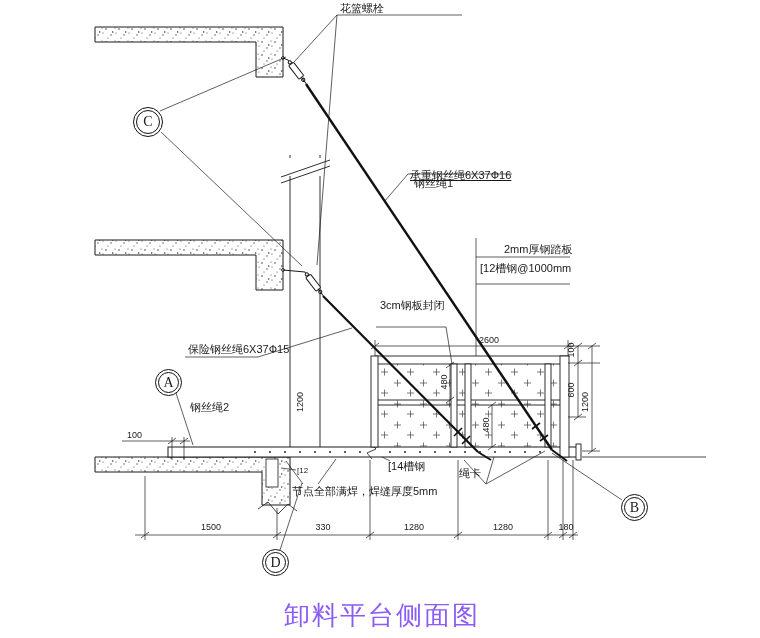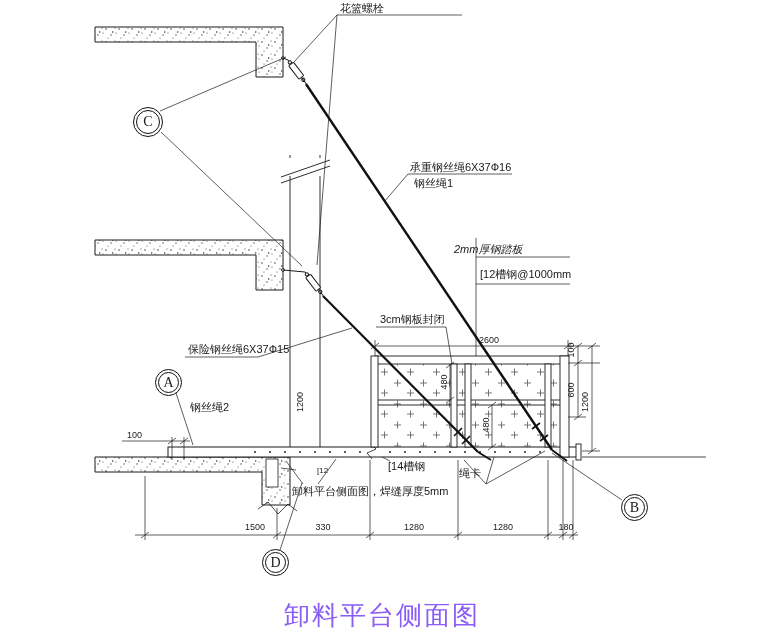--- a/index.html
+++ b/index.html
@@ -200,33 +200,33 @@
     <line x1="273" y1="538" x2="281" y2="532"></line>
     <line x1="366" y1="538" x2="374" y2="532"></line>
     <line x1="454" y1="538" x2="462" y2="532"></line>
     <line x1="544" y1="538" x2="552" y2="532"></line>
     <line x1="559" y1="538" x2="567" y2="532"></line>
     <line x1="569" y1="538" x2="577" y2="532"></line>
   </g>
 </svg>
 
 <div class="lbl" style="left:340px;top:3px;">花篮螺栓</div>
-<div class="lbl" style="left:410px;top:162px;">承重钢丝绳6X37Ф16</div>
+<div class="lbl" style="left:410px;top:170px;text-decoration:underline;">承重钢丝绳6X37Ф16</div>
 <div class="lbl" style="left:414px;top:178px;">钢丝绳1</div>
-<div class="lbl" style="left:454px;top:244px;font-style:italic;">2mm厚钢踏板</div>
-<div class="lbl" style="left:480px;top:263px;margin-top:6px;">[12槽钢@1000mm</div>
-<div class="lbl" style="left:380px;top:314px;">3cm钢板封闭</div>
+<div class="lbl" style="left:504px;top:244px;">2mm厚钢踏板</div>
+<div class="lbl" style="left:480px;top:263px;">[12槽钢@1000mm</div>
+<div class="lbl" style="left:380px;top:300px;">3cm钢板封闭</div>
 <div class="lbl" style="left:188px;top:344px;">保险钢丝绳6X37Ф15</div>
 <div class="lbl" style="left:190px;top:362px;margin-top:40px;">钢丝绳2</div>
-<div class="lbl" style="left:292px;top:486px;">卸料平台侧面图，焊缝厚度5mm</div>
+<div class="lbl" style="left:292px;top:486px;">节点全部满焊，焊缝厚度5mm</div>
 <div class="lbl" style="left:388px;top:461px;">[14槽钢</div>
 <div class="lbl" style="left:459px;top:468px;">绳卡</div>
-<div class="lbl sm" style="left:297px;top:466px;margin-left:20px;">[12</div>
-
-<div class="dimtxt ctr" style="left:211px;top:522px;margin-left:44px;">1500</div>
+<div class="lbl sm" style="left:297px;top:466px;">[12</div>
+
+<div class="dimtxt ctr" style="left:211px;top:522px;">1500</div>
 <div class="dimtxt ctr" style="left:323px;top:522px;text-align:right;">330</div>
 <div class="dimtxt ctr" style="left:414px;top:522px;">1280</div>
 <div class="dimtxt ctr" style="left:503px;top:522px;">1280</div>
 <div class="dimtxt ctr" style="left:566px;top:522px;">180</div>
 <div class="dimtxt ctr" style="left:459px;top:335px;margin-left:30px;">2600</div>
 <div class="dimtxt rot" style="left:571px;top:350px;">100</div>
 <div class="dimtxt rot" style="left:571px;top:390px;">600</div>
 <div class="dimtxt rot" style="left:585px;top:402px;">1200</div>
 <div class="dimtxt rot" style="left:300px;top:402px;">1200</div>
 <div class="dimtxt" style="left:127px;top:430px;">100</div>

